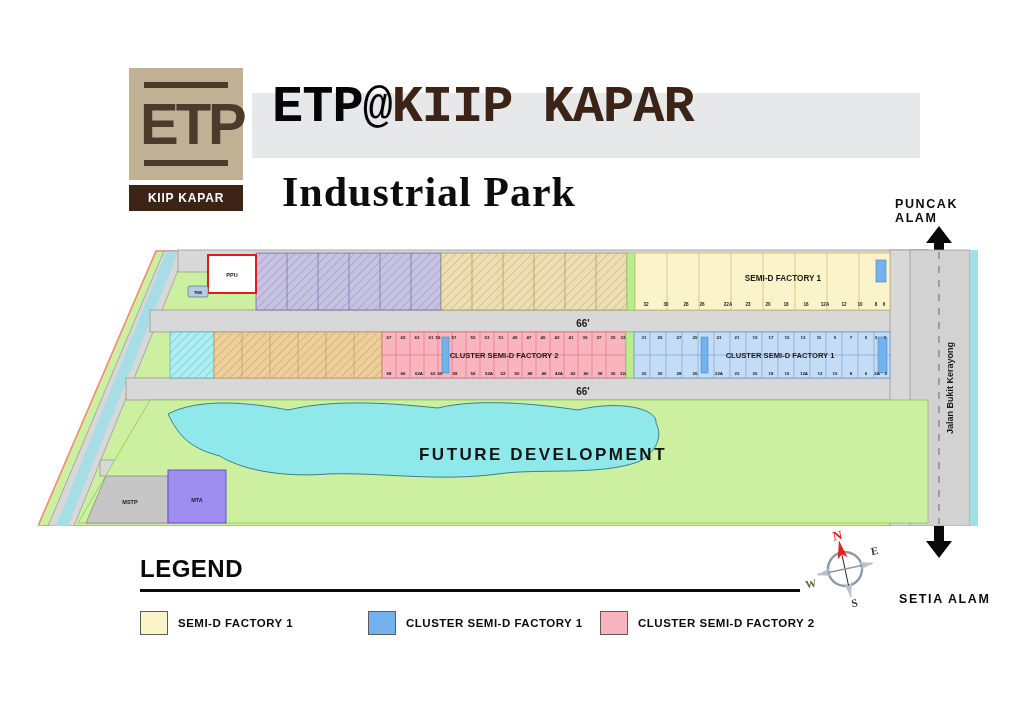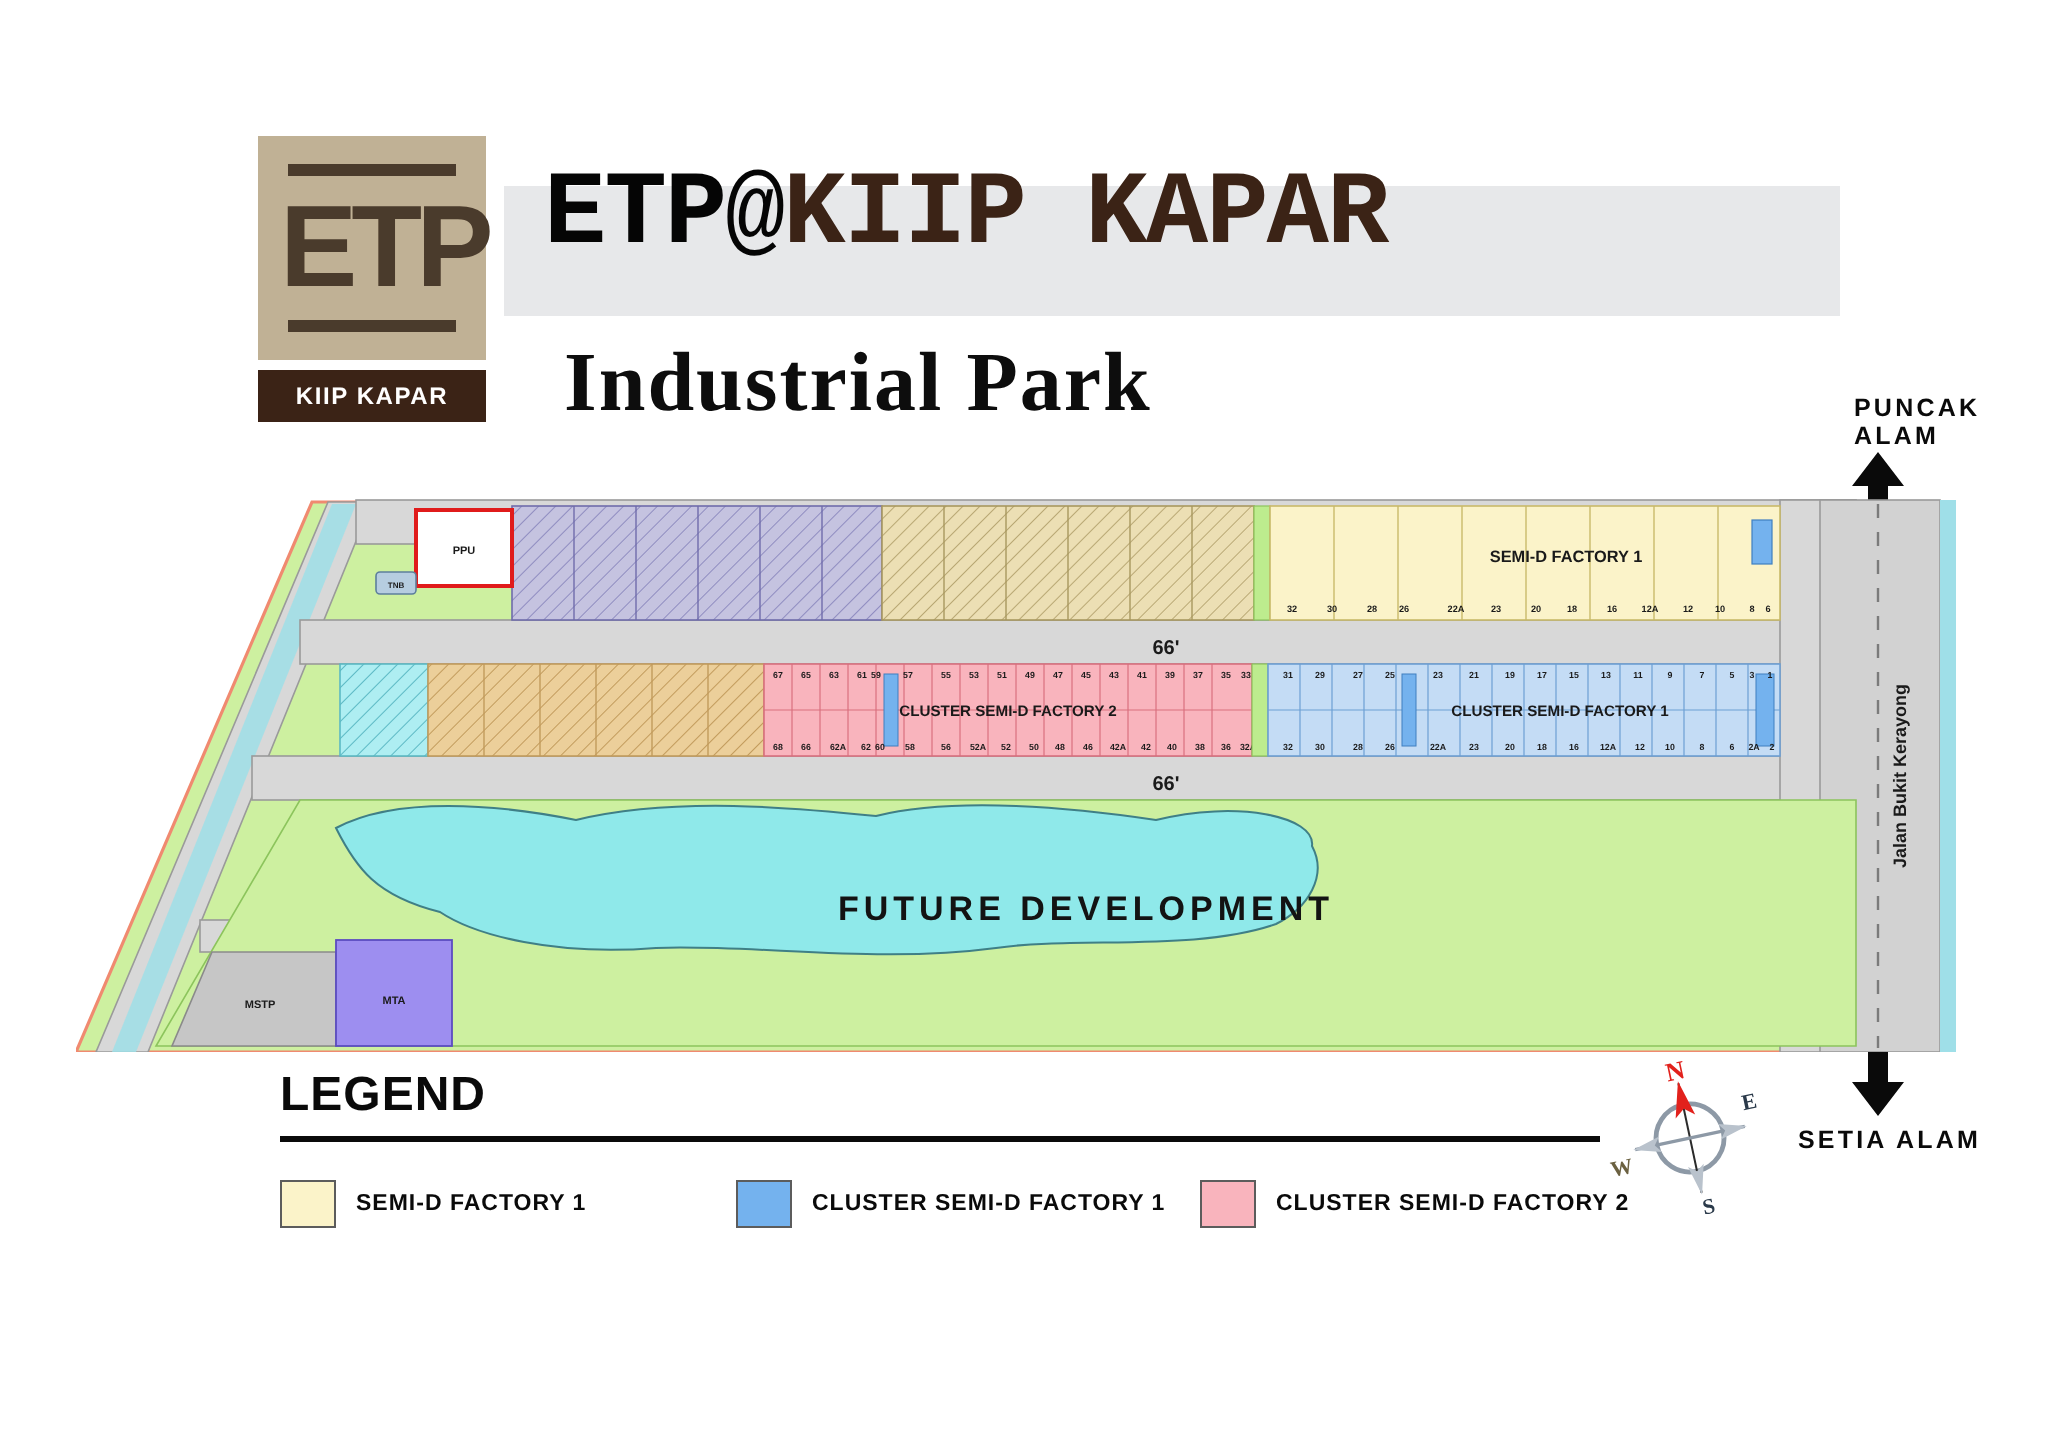--- a/index.html
+++ b/index.html
@@ -28,33 +28,33 @@
   .t-dark{color:#050505;}
   .t-at{color:#050505;font-weight:normal;font-size:50px;}
   .t-brown{color:#3b2316;}
 
   #subtitle{position:absolute;left:282px;top:168px;
             font-family:"Liberation Serif",serif;font-weight:bold;font-size:42px;
             letter-spacing:1px;color:#0d0d0d;}
 
   
   .dir-label{position:absolute;font-size:12.5px;font-weight:bold;letter-spacing:1.6px;color:#0a0a0a;}
-  #puncak-label{left:895px;top:197px;margin-left:32px;}
-  #setia-label{left:899px;top:563px;}
+  #puncak-label{left:895px;top:197px;}
+  #setia-label{left:899px;top:592px;}
   .dir-arrow{position:absolute;width:30px;height:44px;}
   #puncak-arrow{left:924px;top:226px;}
   #setia-arrow{left:924px;top:514px;}
 
   
   #map{position:absolute;left:38px;top:238px;width:945px;height:288px;}
   #map svg{display:block;}
 
   
   #legend{position:absolute;left:140px;top:534px;width:660px;}
-  #legend-title{font-size:24px;font-weight:bold;letter-spacing:.5px;color:#0a0a0a;}
+  #legend-title{font-size:24px;font-weight:bold;letter-spacing:.5px;color:#0a0a0a;margin-top:21px;}
   #legend-rule{margin-top:6px;width:660px;height:3px;background:#0a0a0a;}
   #legend-items{position:relative;margin-top:19px;height:26px;}
   .legend-item{position:absolute;display:flex;align-items:center;gap:10px;}
   .legend-swatch{width:26px;height:22px;border:1px solid #5c5c5c;}
   .legend-label{font-size:11.5px;font-weight:bold;letter-spacing:.5px;color:#0a0a0a;white-space:nowrap;}
 
   
   #compass{position:absolute;left:800px;top:528px;width:90px;height:82px;}
 </style>
 </head>

